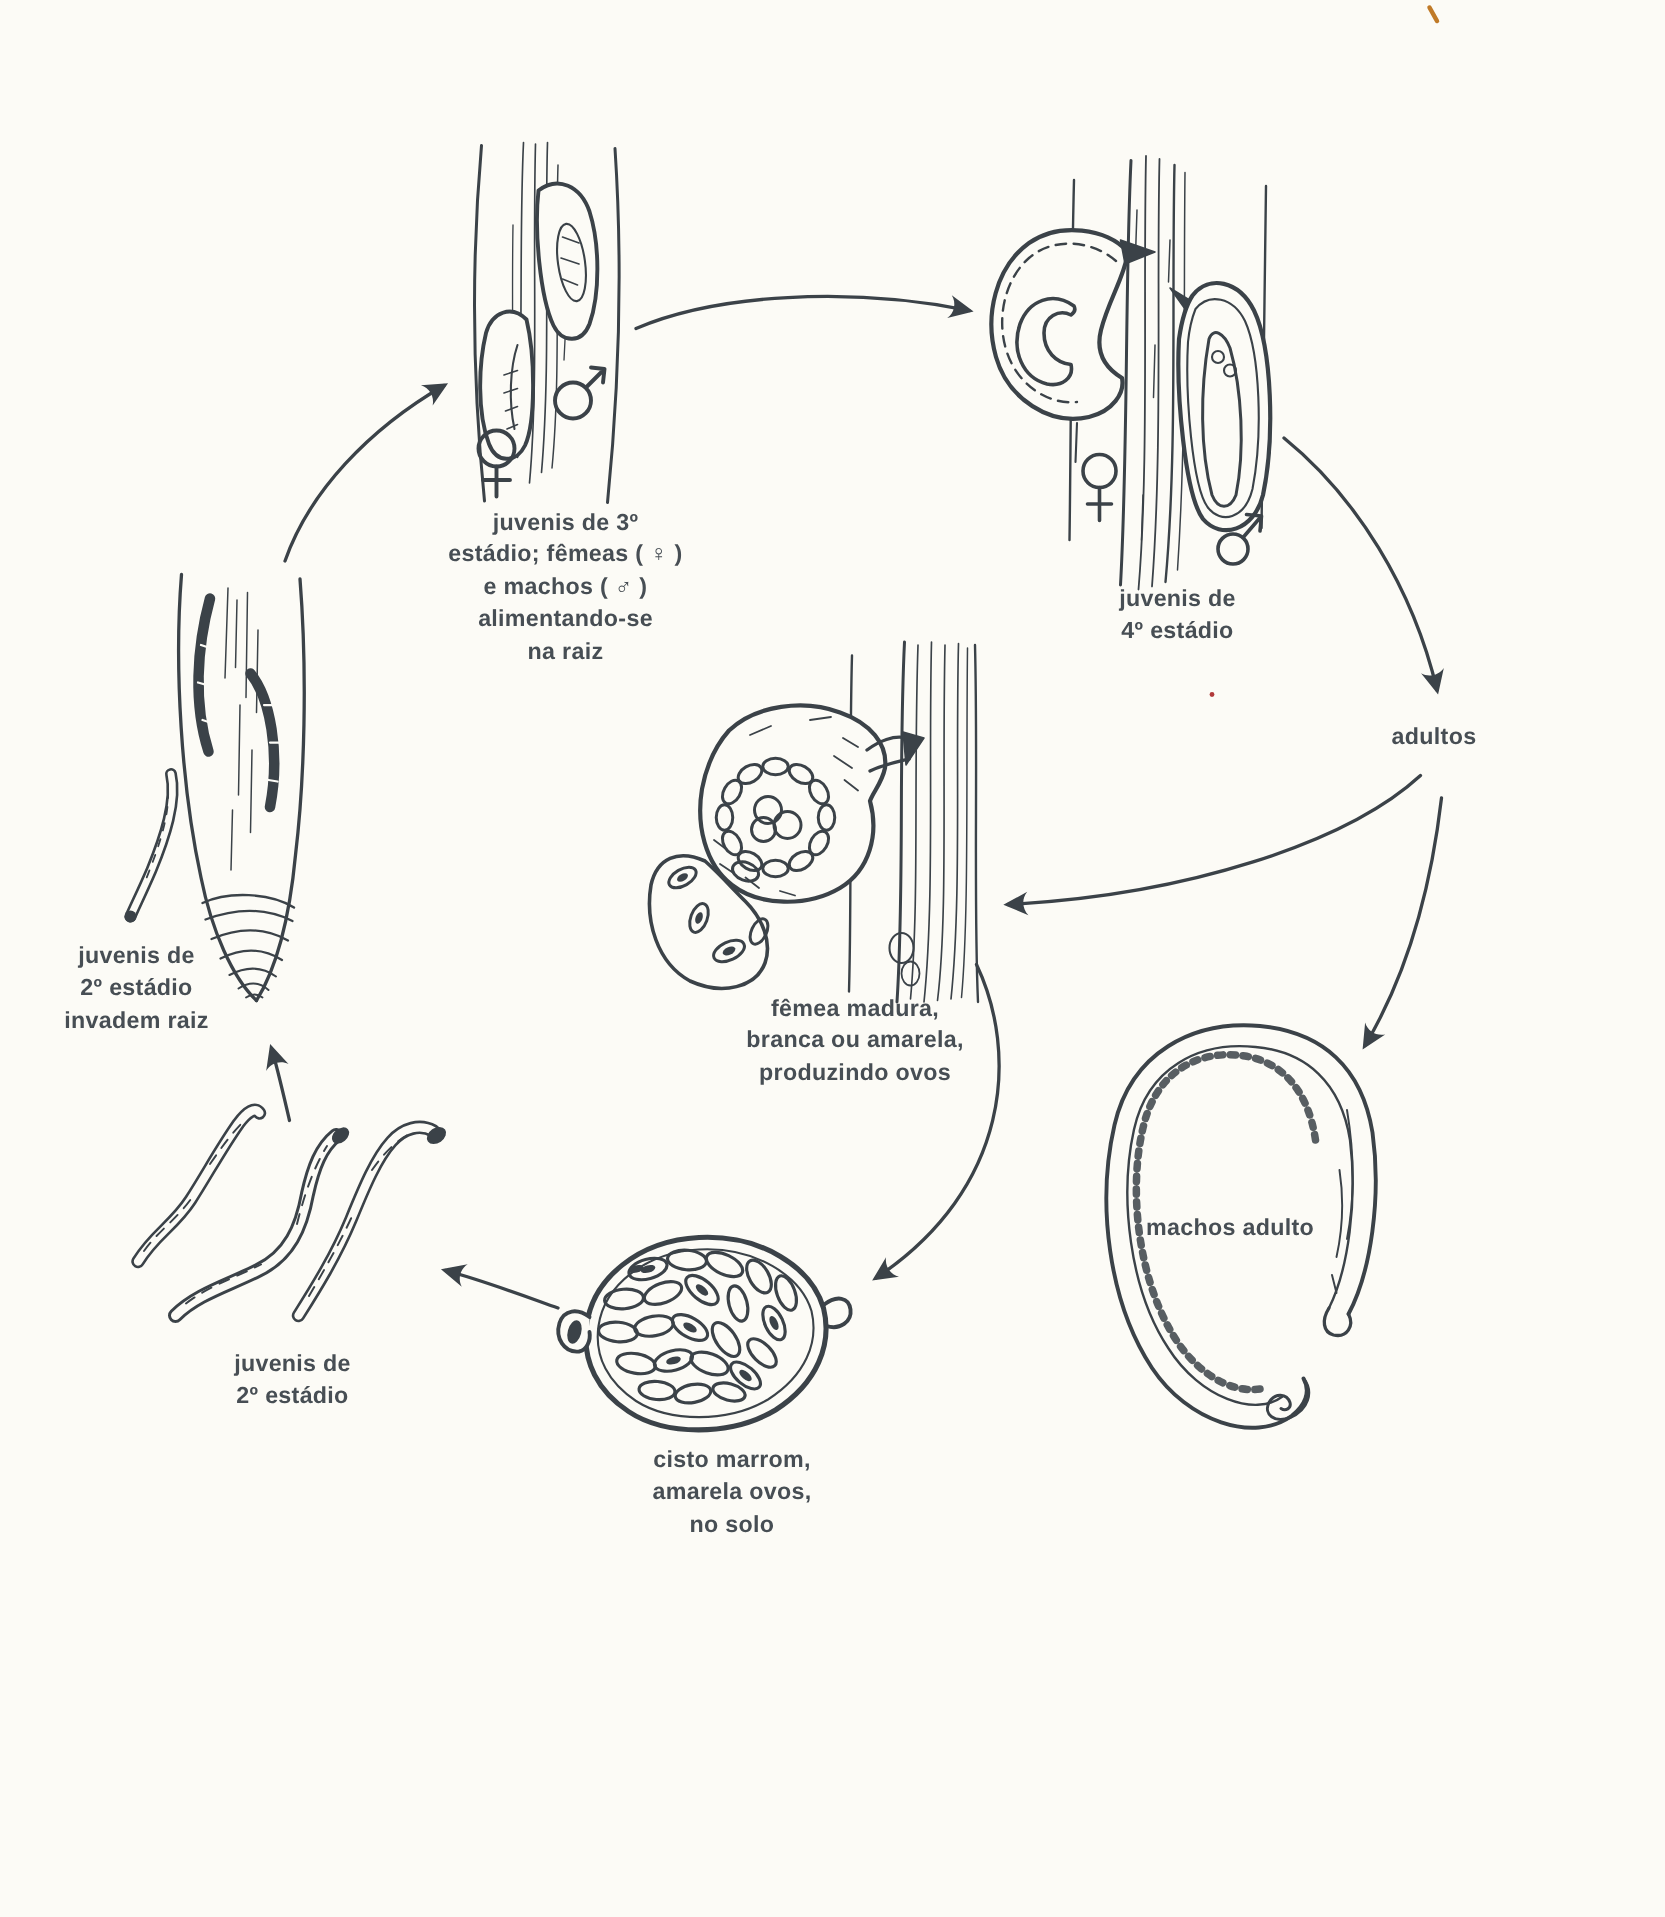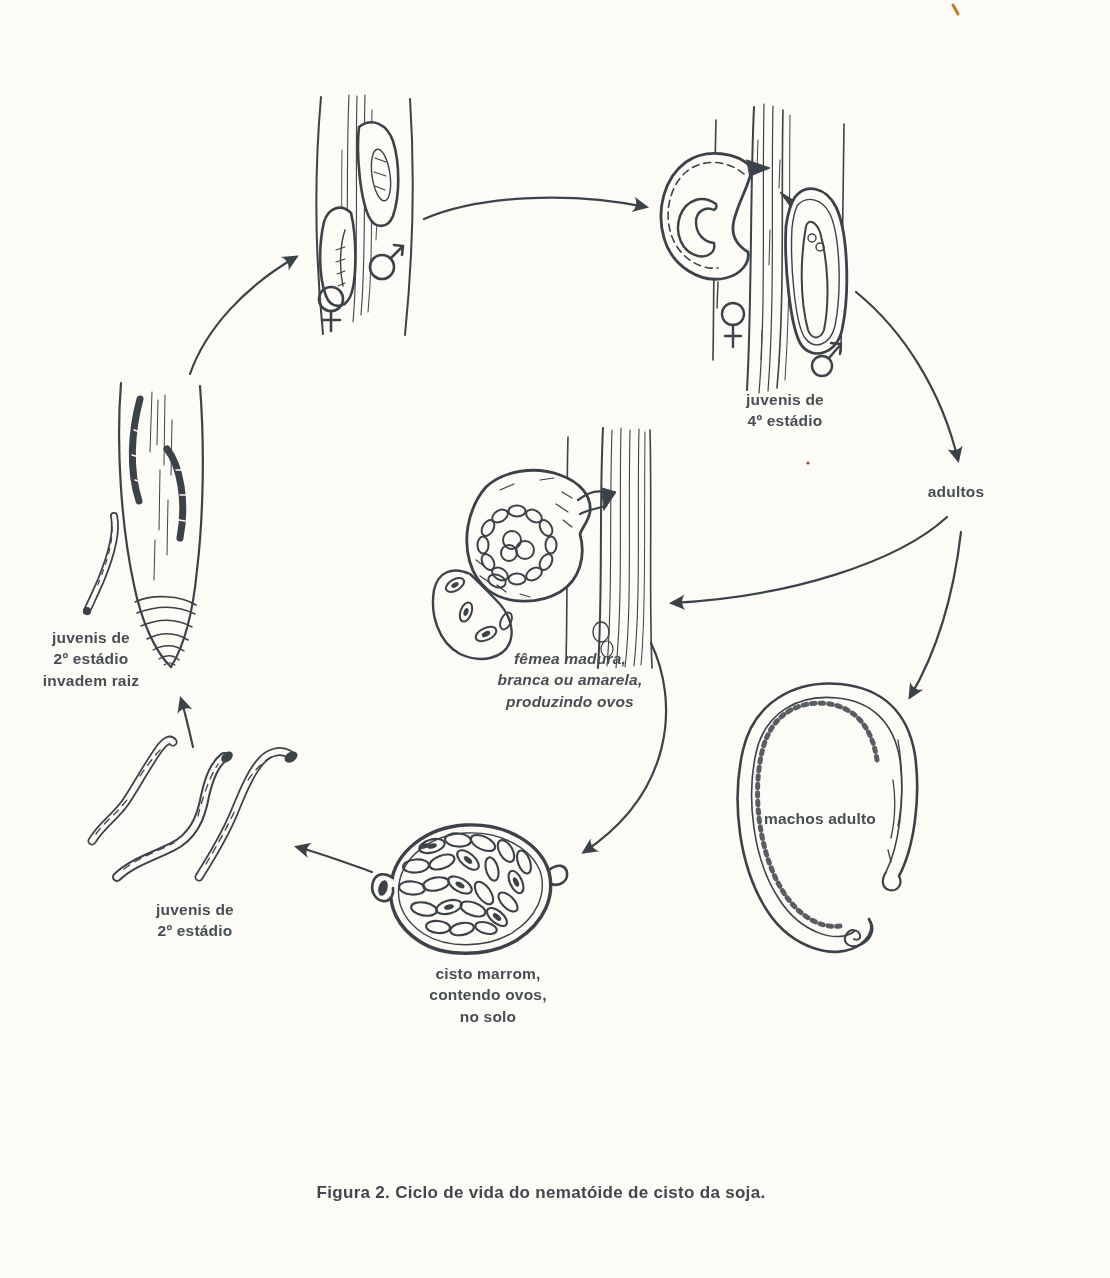--- a/index.html
+++ b/index.html
@@ -234,30 +234,34 @@
       <path d="M372,872 C344,862 320,853 297,847" marker-end="url(#ah)"></path>
       <path d="M193,747 C189,730 185,712 181,699" marker-end="url(#ah)"></path>
       <path d="M190,374 C206,328 246,286 296,257" marker-end="url(#ah)"></path>
     </g>
 
     <path d="M953,5 L958,14" stroke="#c07a28" stroke-width="3"></path>
     <circle cx="808" cy="463" r="1.6" fill="#b13a3a" stroke="none"></circle>
   </g>
 </svg>
 
+  <div class="label" style="left:287px;top:338px;width:180px;">juvenis de 3º
+estádio; fêmeas ( ♀ )
+e machos ( ♂ )
+alimentando-se
+na raiz</div>
   <div class="label" style="left:720px;top:389px;width:130px;">juvenis de
 4º estádio</div>
   <div class="label" style="left:896px;top:481px;width:120px;text-align:center;">adultos</div>
-  <div class="label" style="left:477px;top:648px;width:186px;font-style:italic;">fêmea madura,
+  <div class="label" style="left:477px;top:662px;width:186px;">fêmea madura,
 branca ou amarela,
 produzindo ovos</div>
   <div class="label" style="left:755px;top:808px;width:130px;">machos adulto</div>
   <div class="label" style="left:398px;top:963px;width:180px;">cisto marrom,
-contendo ovos,
+amarela ovos,
 no solo</div>
   <div class="label" style="left:130px;top:899px;width:130px;">juvenis de
 2º estádio</div>
   <div class="label" style="left:21px;top:627px;width:140px;">juvenis de
 2º estádio
 invadem raiz</div>
-  <div class="label caption" style="left:291px;top:1181px;width:500px;">Figura 2. Ciclo de vida do nematóide de cisto da soja.</div>
 
 </div>
 
 </body></html>

